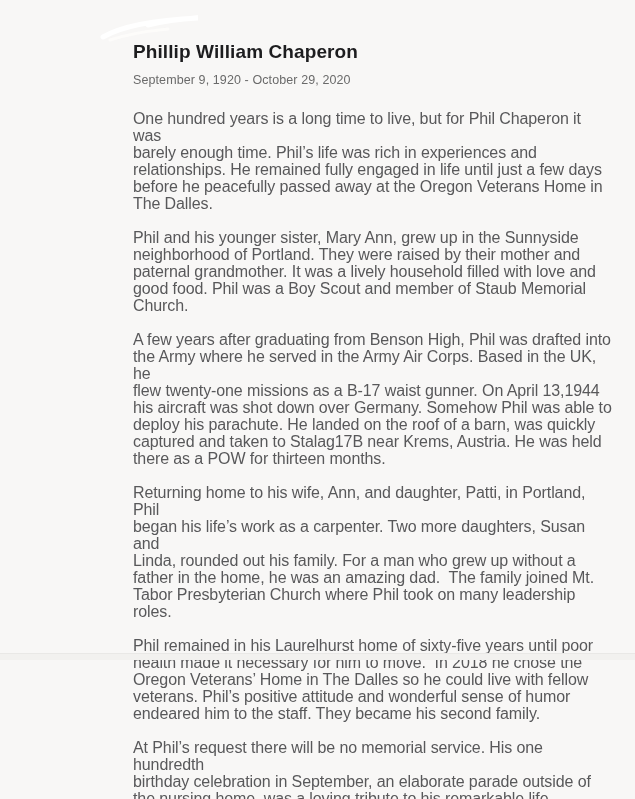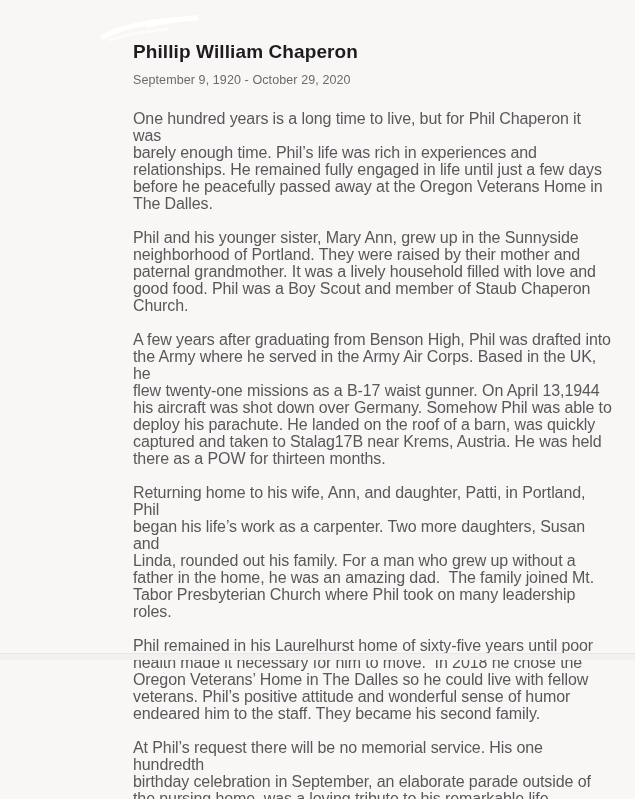--- a/index.html
+++ b/index.html
@@ -81,21 +81,21 @@
 
     <div class="body-text">
       <p>One hundred years is a long time to live, but for Phil Chaperon it was
 barely enough time. Phil’s life was rich in experiences and
 relationships. He remained fully engaged in life until just a few days
 before he peacefully passed away at the Oregon Veterans Home in
 The Dalles.</p>
       <p>Phil and his younger sister, Mary Ann, grew up in the Sunnyside
 neighborhood of Portland. They were raised by their mother and
 paternal grandmother. It was a lively household filled with love and
-good food. Phil was a Boy Scout and member of Staub Chaperon
+good food. Phil was a Boy Scout and member of Staub Memorial
 Church.</p>
       <p>A few years after graduating from Benson High, Phil was drafted into
 the Army where he served in the Army Air Corps. Based in the UK, he
 flew twenty-one missions as a B-17 waist gunner. On April 13,1944
 his aircraft was shot down over Germany. Somehow Phil was able to
 deploy his parachute. He landed on the roof of a barn, was quickly
 captured and taken to Stalag17B near Krems, Austria. He was held
 there as a POW for thirteen months.</p>
       <p>Returning home to his wife, Ann, and daughter, Patti, in Portland, Phil
 began his life’s work as a carpenter. Two more daughters, Susan and

